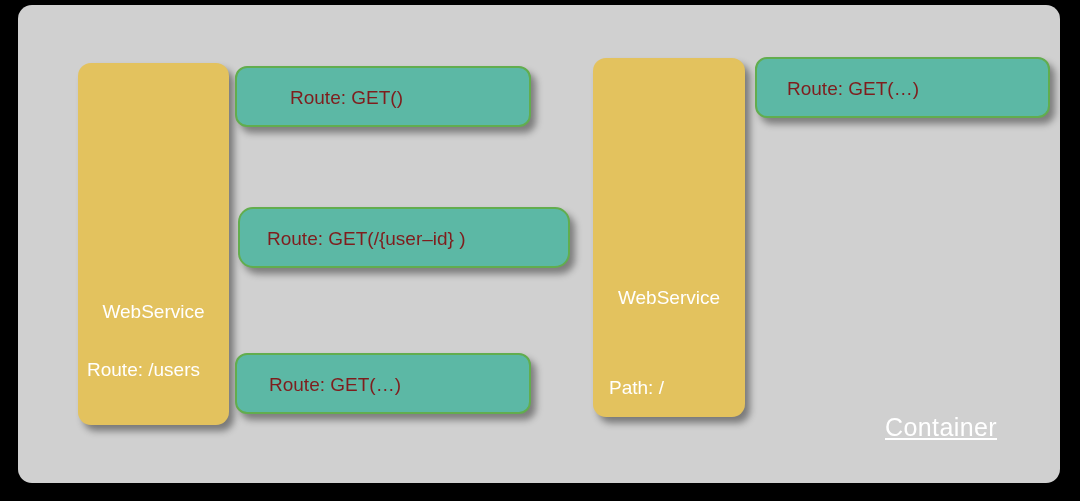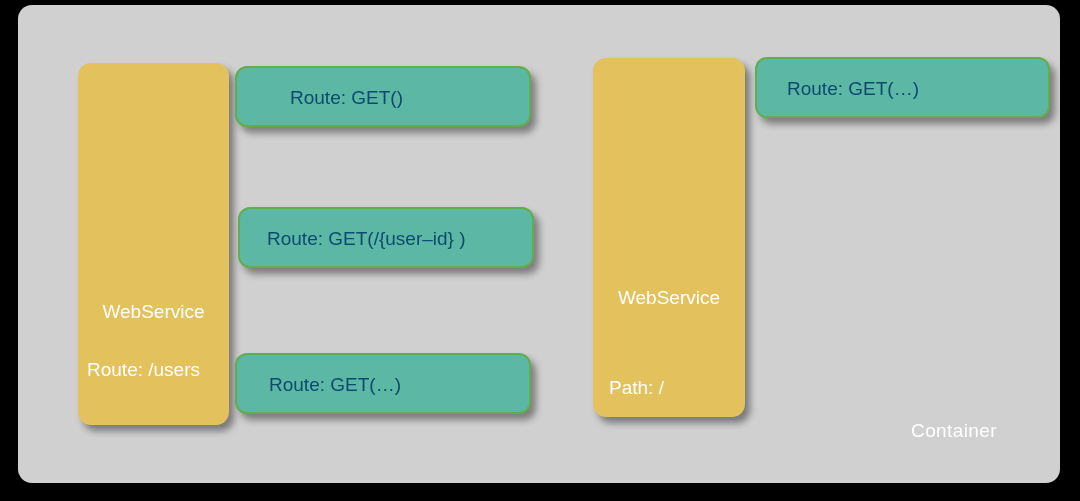--- a/index.html
+++ b/index.html
@@ -32,24 +32,25 @@
     background: #d0d0d0;
     border-radius: 14px;
     box-shadow: 6px 7px 9px rgba(0,0,0,0.55);
   }
 
   .container-label {
     position: absolute;
     right: 63px;
     bottom: 43px;
     color: #ffffff;
-    font-size: 19px;
+    font-size: 25px;
     line-height: 1;
     letter-spacing: 0.4px;
     white-space: nowrap;
+    text-decoration: underline;
   }
 
   
   .webservice-box {
     position: absolute;
     background: #e3c25e;
     border-radius: 13px;
     box-shadow: 5px 6px 7px rgba(0,0,0,0.42);
   }
   .webservice-title {
@@ -84,30 +85,30 @@
     background: #5cb8a5;
     border: 2px solid #62ad4e;
     border-radius: 12px;
     box-sizing: border-box;
     box-shadow: 5px 6px 7px rgba(0,0,0,0.40);
   }
   .route-label {
     position: absolute;
     top: 50%;
     transform: translateY(-50%);
-    color: #0c4a6e;
+    color: #7f1d1d;
     font-size: 19px;
     line-height: 1;
     white-space: nowrap;
   }
 
   #route-1 { left: 217px; top: 61px;  width: 296px; height: 61px; }
   #route-1 .route-label { left: 53px; }
 
-  #route-2 { left: 220px; top: 202px; width: 296px; height: 61px; }
+  #route-2 { left: 220px; top: 202px; width: 332px; height: 61px; border-radius: 15px; }
   #route-2 .route-label { left: 27px; }
 
   #route-3 { left: 217px; top: 348px; width: 296px; height: 61px; }
   #route-3 .route-label { left: 32px; }
 
   #route-4 { left: 737px; top: 52px;  width: 295px; height: 61px; }
   #route-4 .route-label { left: 30px; }
 </style>
 </head>
 <body>

